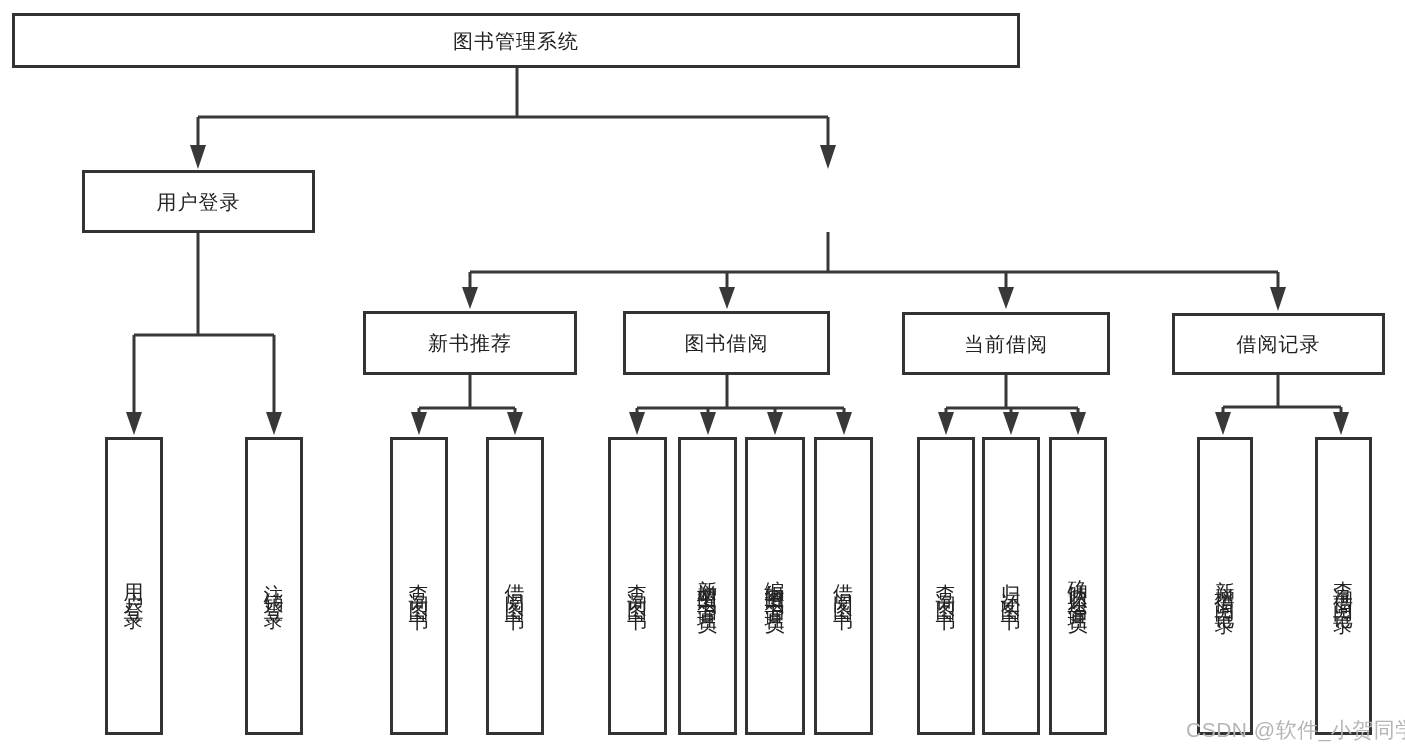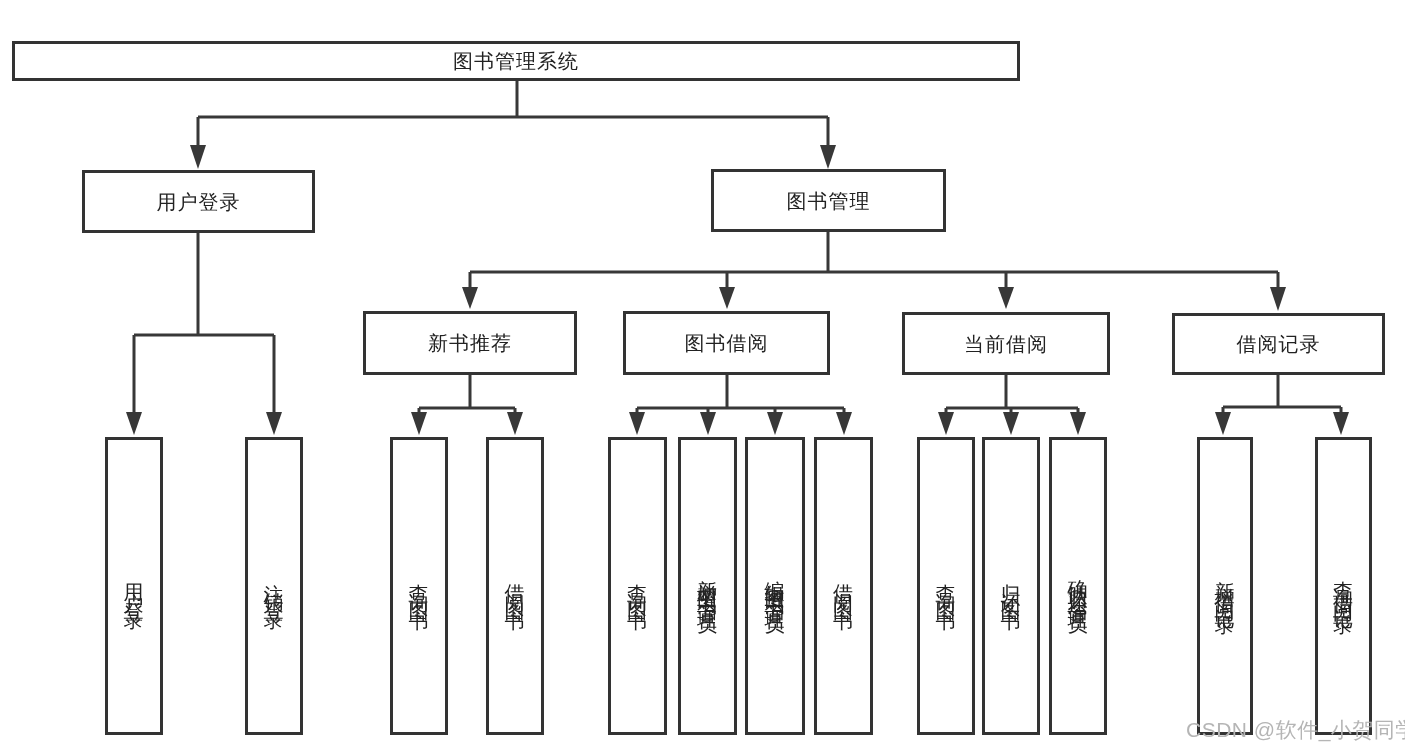--- a/index.html
+++ b/index.html
@@ -17,21 +17,21 @@
     border:3px solid var(--box-border);color:var(--text);
     display:flex;align-items:center;justify-content:center;
     font-size:20px;line-height:1;white-space:nowrap;
   }
   .h{letter-spacing:1px;}
   .v{
     writing-mode:vertical-rl;text-orientation:mixed;
     letter-spacing:9px;white-space:normal;
   }
   
-  .b-root{left:12px;top:13px;width:1008px;height:40px;margin-top:28px;}
+  .b-root{left:12px;top:13px;width:1008px;height:55px;}
   
   .b-user-login{left:82px;top:170px;width:233px;height:63px;}
   .b-book-mgmt{left:711px;top:169px;width:235px;height:63px;}
   
   .b-new-book-rec{left:363px;top:311px;width:214px;height:64px;}
   .b-book-borrow{left:623px;top:311px;width:207px;height:64px;}
   .b-current-borrow{left:902px;top:312px;width:208px;height:63px;}
   .b-borrow-record{left:1172px;top:313px;width:213px;height:62px;}
   
   .leaf{top:437px;height:298px;}
@@ -104,21 +104,20 @@
     <g>
       <path d="M1278,375 V407 M1223,407 H1341 M1223,407 V413 M1341,407 V413"></path>
       <polygon points="1215,412 1231,412 1223,435"></polygon>
       <polygon points="1333,412 1349,412 1341,435"></polygon>
     </g>
   </svg>
 
   <div class="box h b-root">图书管理系统</div>
 
   <div class="box h b-user-login">用户登录</div>
-  <div class="box h b-book-mgmt">图书管理</div>
 
   <div class="box h b-book-borrow">图书借阅</div>
   <div class="box h b-new-book-rec">新书推荐</div>
   <div class="box h b-current-borrow">当前借阅</div>
   <div class="box h b-borrow-record">借阅记录</div>
 
   <div class="box v leaf b-l1a">用户登录</div>
   <div class="box v leaf b-l1b">注销登录</div>
 
   <div class="box v leaf b-l2a">查询图书</div>

